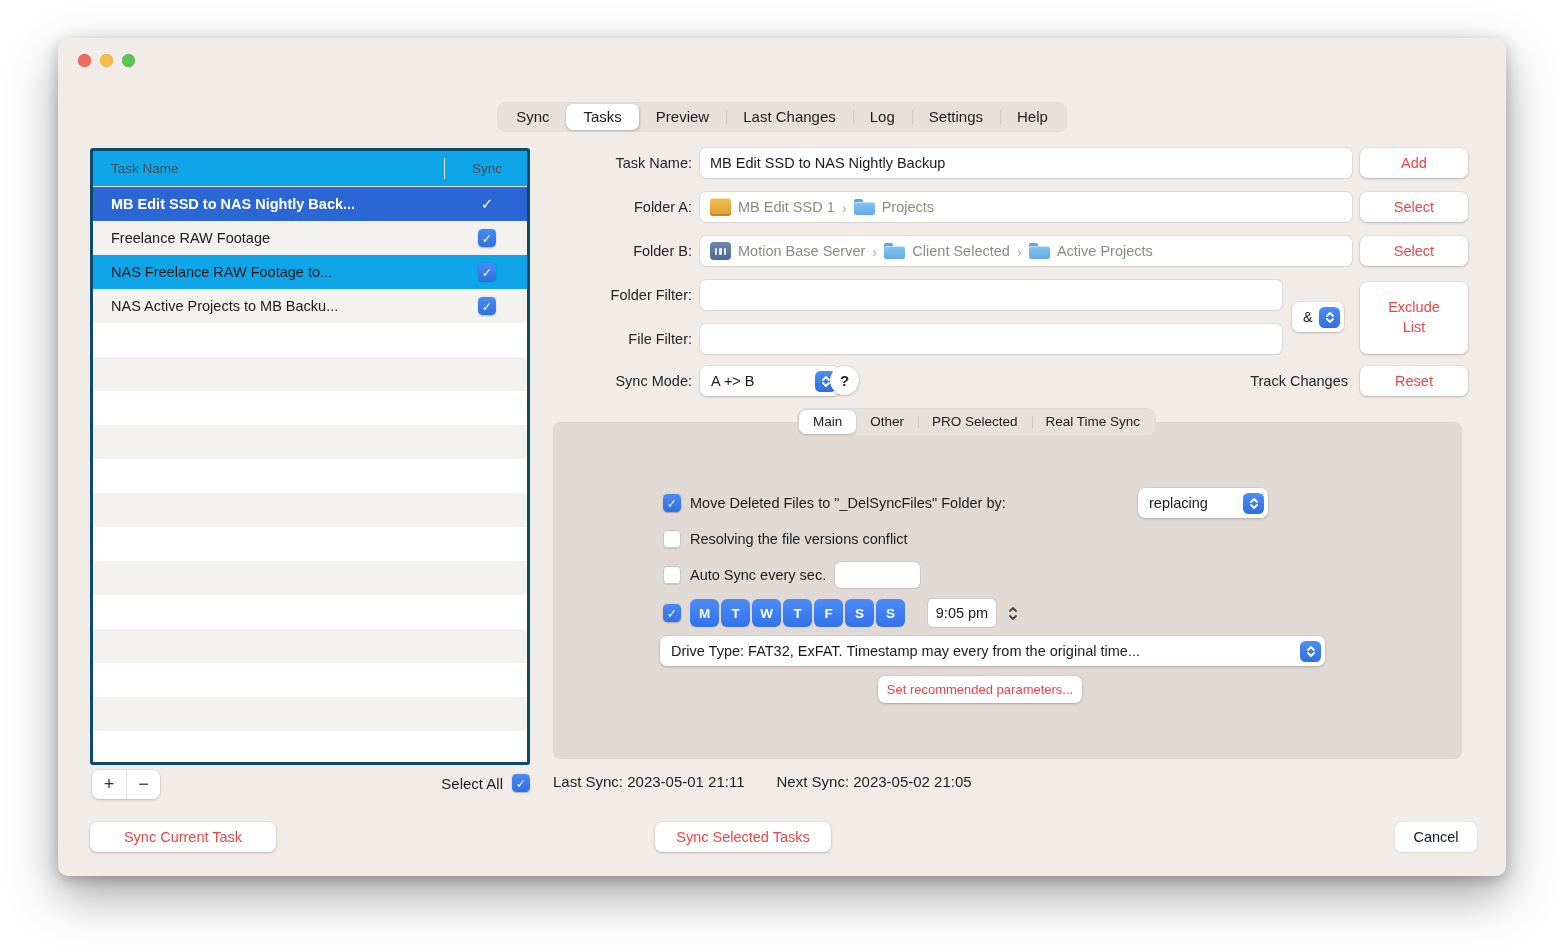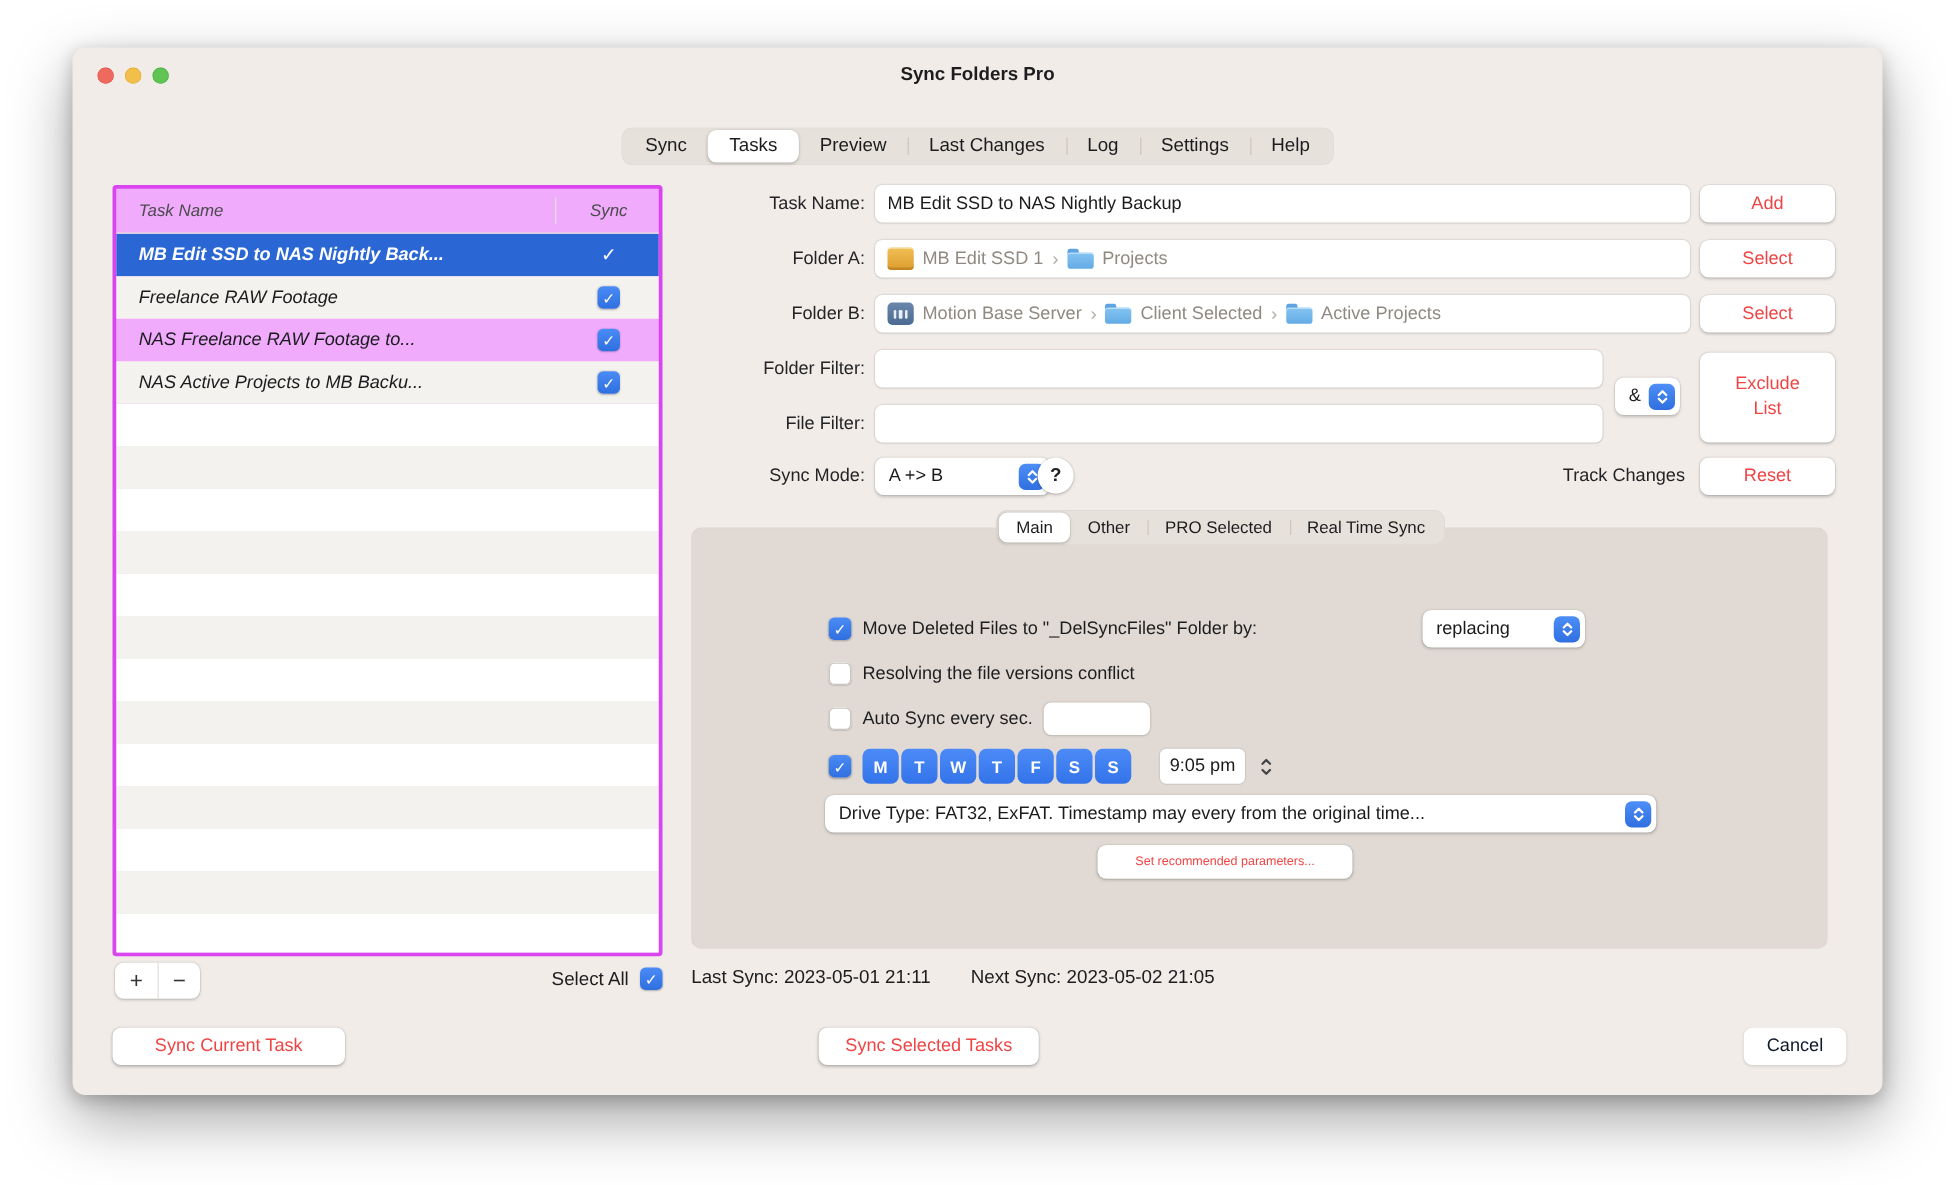--- a/index.html
+++ b/index.html
@@ -20,21 +20,21 @@
   
   .seg { display:inline-flex; background:#e7e1db; border-radius:9px; padding:2px; box-shadow:inset 0 0 0 .5px rgba(0,0,0,.04); }
   .seg-item { position:relative; height:26px; line-height:26px; padding:0 17px; font-size:15px; color:#1c1c1e; border-radius:7px; cursor:default; white-space:nowrap; }
   .seg-item.sel { background:#ffffff; box-shadow:0 1px 2.5px rgba(0,0,0,.2), 0 0 0 .5px rgba(0,0,0,.04); font-weight:500; }
   .seg-item:not(.sel):not(:first-child)::before { content:""; position:absolute; left:0; top:6px; bottom:6px; width:1px; background:#cdc6c0; }
   .seg-item.sel + .seg-item::before { display:none; }
   .tabbar { position:absolute; top:64px; left:50%; transform:translateX(-50%); }
   .subtabbar { position:absolute; top:370px; left:739px; z-index:3; }
   .subtabbar .seg-item { height:24px; line-height:24px; font-size:13.5px; padding:0 14px; }
   
-  .tasklist { position:absolute; left:32px; top:110px; width:440px; height:617px; background:#f0abfc; border:3px solid #d946ef; border-radius:3px; overflow:hidden;font-style:italic; }
+  .tasklist { position:absolute; left:32px; top:110px; width:440px; height:617px; background:#0ea5e9; border:3px solid #0c4a6e; border-radius:3px; overflow:hidden; }
   .tl-header { position:relative; height:36px; display:flex; align-items:center; border-bottom:1px solid #e4e2e0; }
   .tl-header .h1 { flex:1; padding-left:18px; font-size:13.5px; color:#4b4b4d; }
   .tl-header .h2 { width:80px; text-align:center; font-size:13.5px; color:#4b4b4d; }
   .tl-header .vdiv { position:absolute; right:82px; top:7px; bottom:7px; width:1px; background:#e2e0de; }
   .row { height:34px; display:flex; align-items:center; font-size:14.5px; color:#1b1b1d; }
   .row .name { flex:1; padding-left:18px; white-space:nowrap; overflow:hidden; }
   .row .syncbox { width:80px; display:flex; justify-content:center; }
   .row.alt { background:#f4f2ef; }
   .row.sel { background:#2a67d4; color:#ffffff; font-weight:bold; }
   .check-plain { color:#ffffff; font-size:15px; font-weight:bold; }
@@ -80,21 +80,20 @@
 <body>
 
 <div class="window">
 
   <div class="titlebar">
     <div class="lights">
       <div class="light red"></div>
       <div class="light yellow"></div>
       <div class="light green"></div>
     </div>
-    <div class="win-title">Sync Folders Pro</div>
   </div>
 
   <div class="tabbar seg">
     <div class="seg-item">Sync</div>
     <div class="seg-item sel">Tasks</div>
     <div class="seg-item">Preview</div>
     <div class="seg-item">Last Changes</div>
     <div class="seg-item">Log</div>
     <div class="seg-item">Settings</div>
     <div class="seg-item">Help</div>
@@ -265,21 +264,21 @@
   <div class="select" style="left:602px; top:598px; width:665px;">
     <span style="overflow:hidden; white-space:nowrap;">Drive Type: FAT32, ExFAT. Timestamp may every from the original time...</span>
     <span class="stepper">
       <svg width="12" height="13" viewBox="0 0 12 13">
           <path d="M3 5 L6 2 L9 5" stroke="#fff" stroke-width="1.8" fill="none" stroke-linecap="round" stroke-linejoin="round"></path>
           <path d="M3 8 L6 11 L9 8" stroke="#fff" stroke-width="1.8" fill="none" stroke-linecap="round" stroke-linejoin="round"></path>
         </svg>
     </span>
   </div>
 
-  <div class="btn" style="left:820px; top:638px; width:204px; height:27px; font-size:10px;">Set recommended parameters...</div>
+  <div class="btn" style="left:820px; top:638px; width:204px; height:27px; font-size:13px;">Set recommended parameters...</div>
 
   <div class="statusline">
     <span>Last Sync: 2023-05-01 21:11</span>
     <span>Next Sync: 2023-05-02 21:05</span>
   </div>
 
   <div class="btn footer-btn" style="left:32px; top:784px; width:186px;">Sync Current Task</div>
   <div class="btn footer-btn" style="left:597px; top:784px; width:176px;">Sync Selected Tasks</div>
   <div class="btn footer-btn disabled" style="left:1337px; top:784px; width:82px;">Cancel</div>
 

